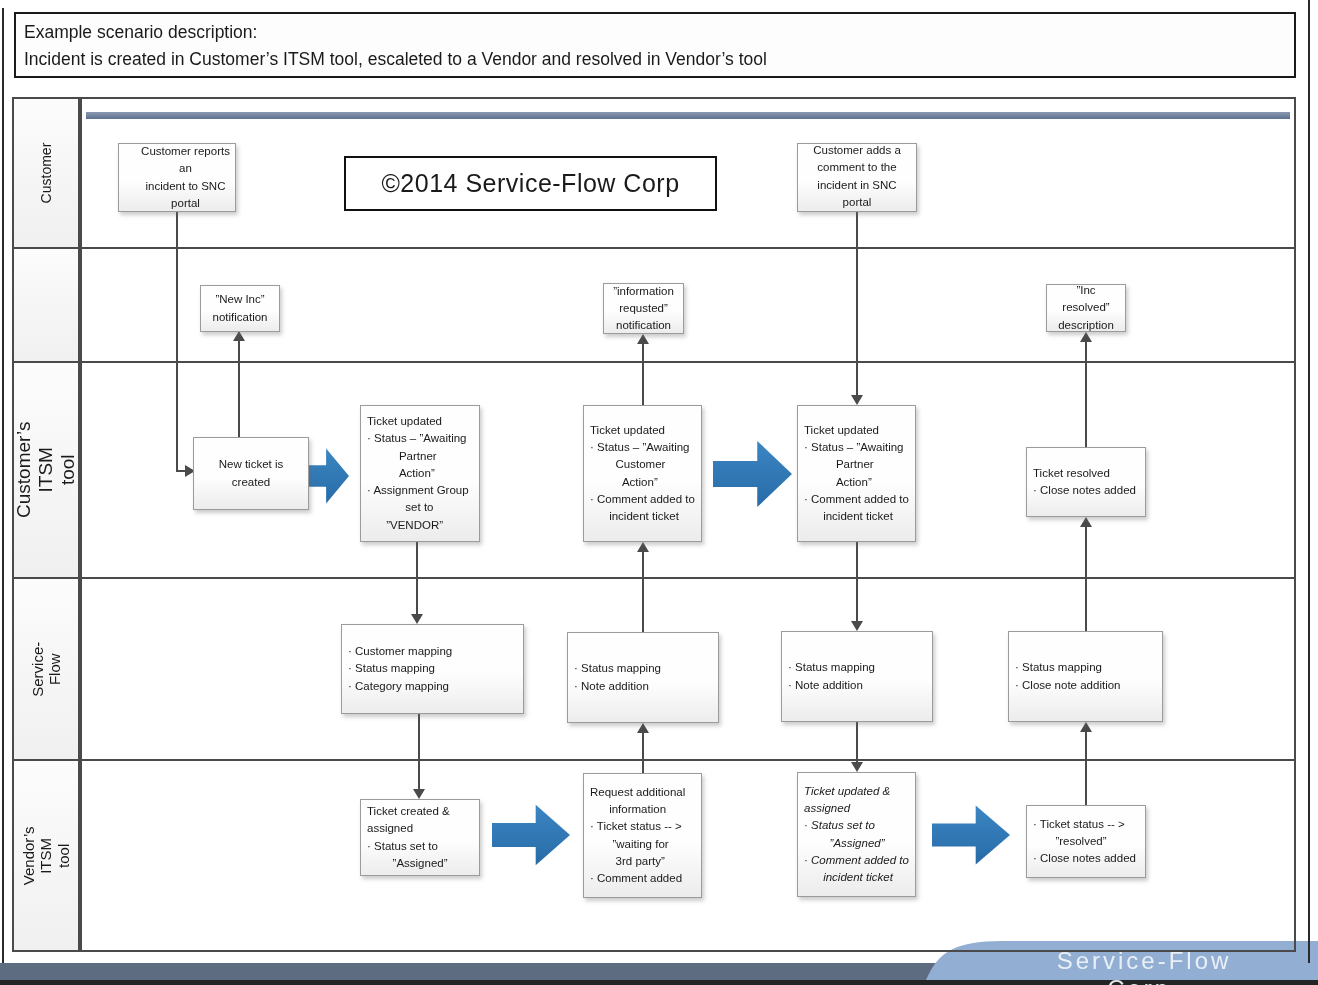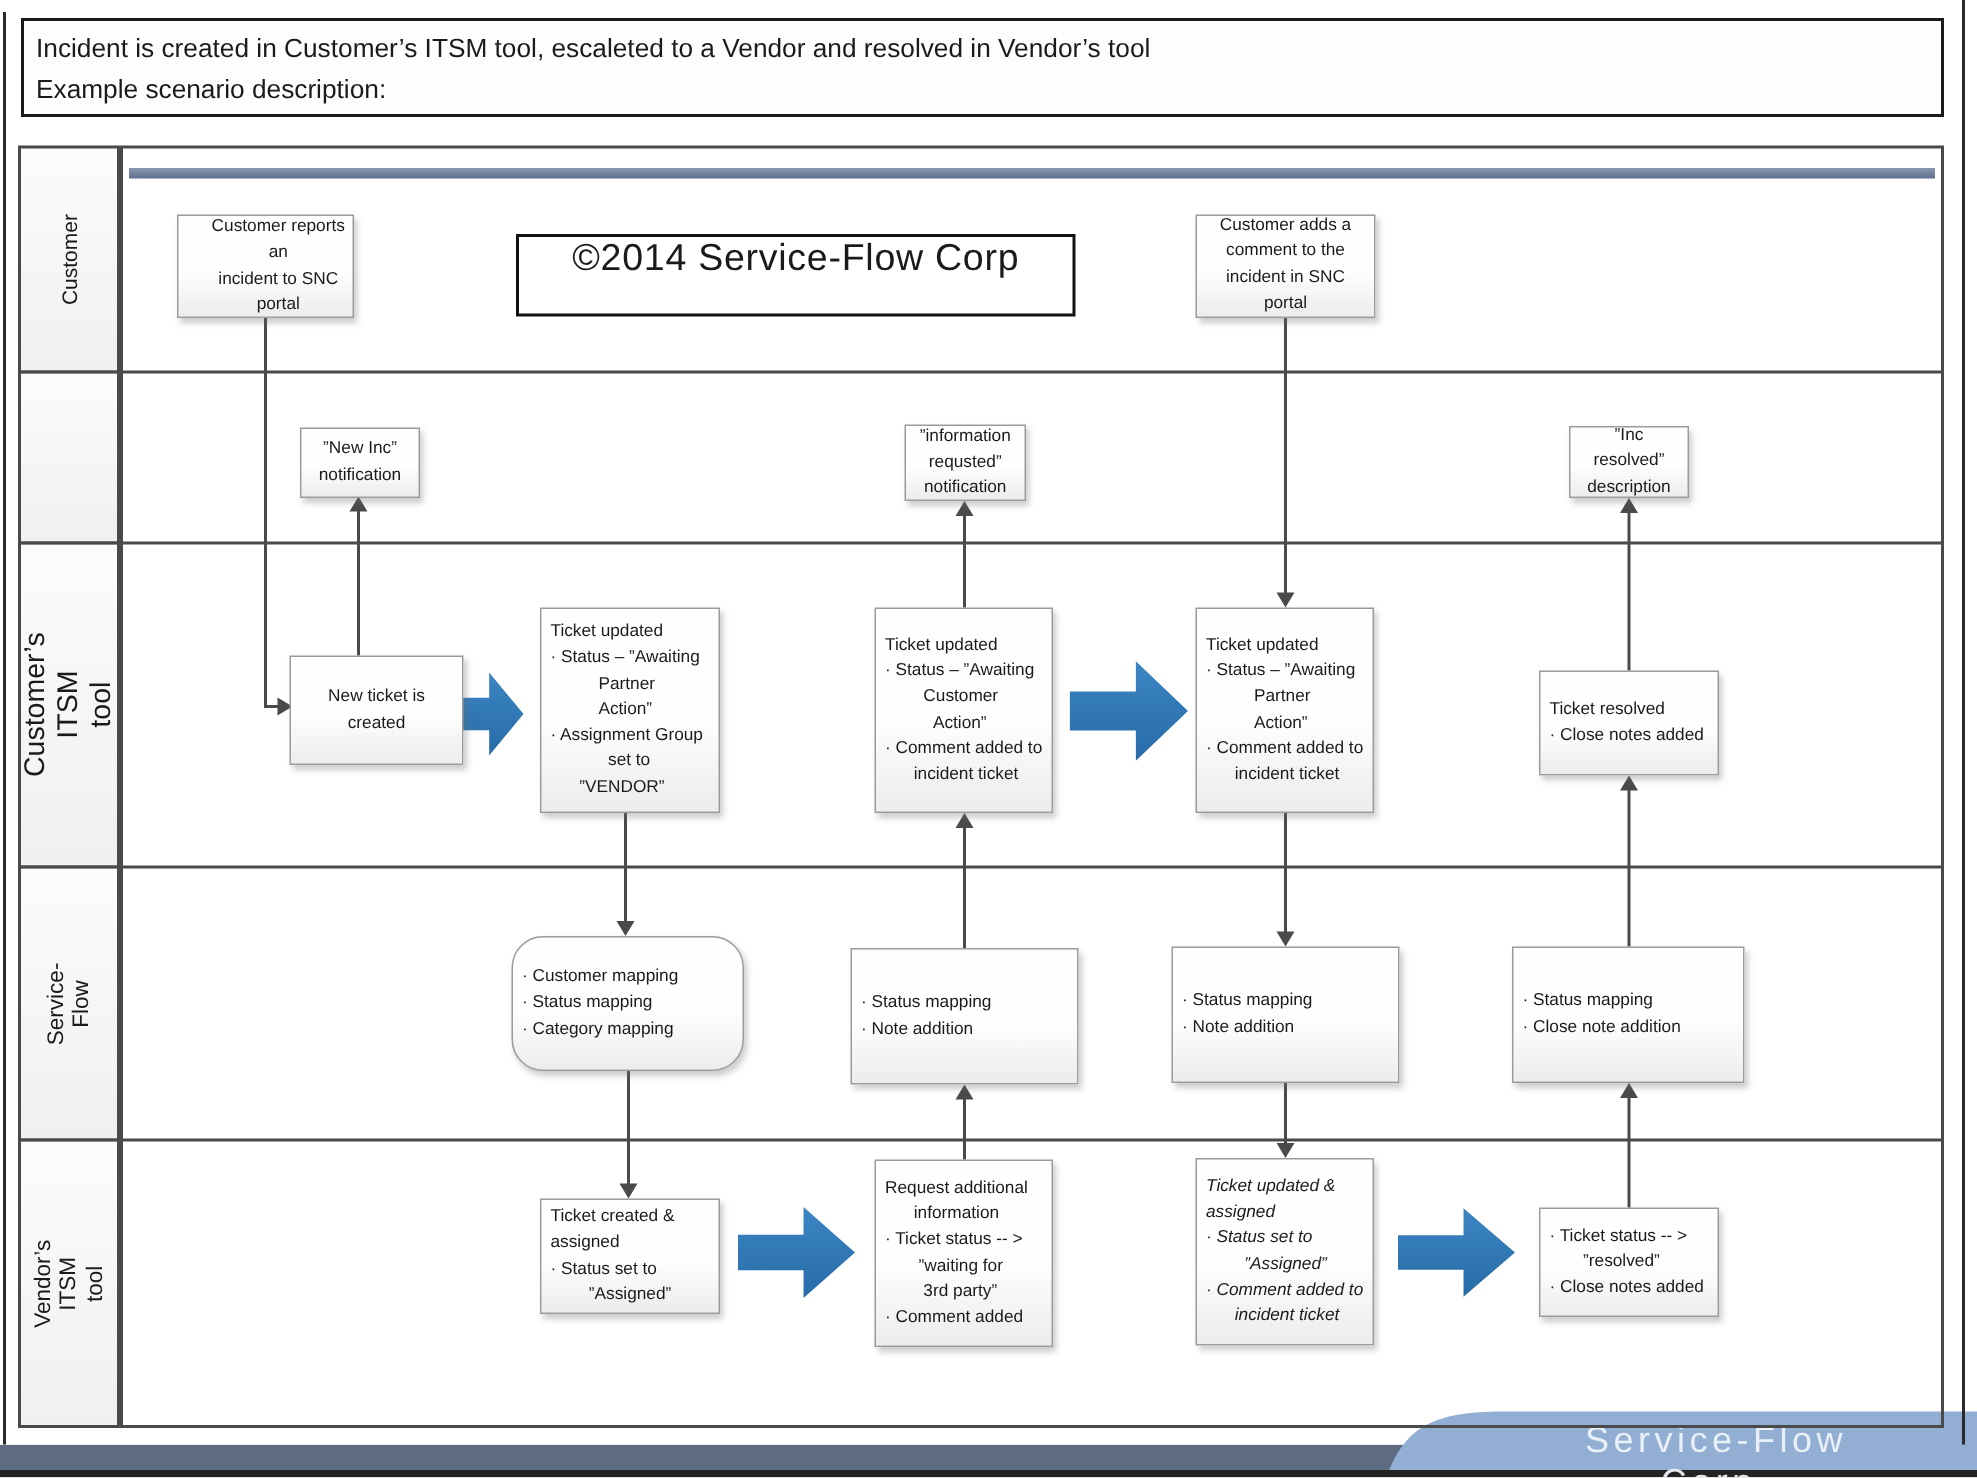--- a/index.html
+++ b/index.html
@@ -31,21 +31,21 @@
   
   .pbox{position:absolute;background:linear-gradient(180deg,#fefefe 55%,#ececed);
         border:1px solid #9b9b9b;box-shadow:2px 3px 4px rgba(110,110,110,.35);
         box-sizing:border-box;font-size:11.5px;line-height:1.5;display:flex;align-items:center;}
   .pbox .txt{width:100%;}
   .pbox.center{justify-content:center;}
   .pbox.center .txt{text-align:center;white-space:pre-line;}
   .pbox.left .txt{text-align:left;white-space:pre-wrap;padding:2px 2px 2px 6px;}
 
   .copyright-box{position:absolute;left:344px;top:156px;width:369px;height:51px;
-                 border:2px solid #111;background:#fff;display:flex;justify-content:center;
+                 border:2px solid #111;background:#fff;display:flex;align-items:center;justify-content:center;
                  font-size:25px;letter-spacing:.5px;}
 
   
   .vline{position:absolute;width:2px;background:var(--line);}
   .hline{position:absolute;height:2px;background:var(--line);}
   .ah-up{position:absolute;width:0;height:0;border-left:6px solid transparent;
          border-right:6px solid transparent;border-bottom:10px solid var(--line);}
   .ah-down{position:absolute;width:0;height:0;border-left:6px solid transparent;
          border-right:6px solid transparent;border-top:10px solid var(--line);}
   .ah-right{position:absolute;width:0;height:0;border-top:6px solid transparent;
@@ -74,22 +74,22 @@
   <svg class="swoosh" viewBox="0 0 418 44" preserveAspectRatio="none">
     <path d="M 26 44 C 38 16 55 5 102 5 L 418 5 L 418 44 Z" fill="#93aed3"></path>
   </svg>
   <div class="footer-black"></div>
   <div class="brand">Service-Flow Corp.</div>
 
   <div class="page-border" style="left:2px;top:8px;width:2px;height:955px;"></div>
   <div class="page-border" style="left:1308px;top:0;width:2px;height:963px;"></div>
 
   <div class="desc-box">
+    <div>Example scenario description:</div>
     <div>Incident is created in Customer’s ITSM tool, escaleted to a Vendor and resolved in Vendor’s tool</div>
-    <div>Example scenario description:</div>
   </div>
 
   <div class="content-frame"></div>
   <div class="lane-divider" style="top:247px;"></div>
   <div class="lane-divider" style="top:361px;"></div>
   <div class="lane-divider" style="top:577px;"></div>
   <div class="lane-divider" style="top:759px;"></div>
 
   <div class="label-cell" style="top:97px;height:152px;">
     <span style="font-size:14px;">Customer</span>
@@ -213,21 +213,21 @@
           Partner
           Action”
 · Comment added to
       incident ticket</div>
   </div>
   <div class="pbox left" style="left:1026px;top:447px;width:120px;height:70px;">
     <div class="txt">Ticket resolved
 · Close notes added</div>
   </div>
 
-  <div class="pbox left" style="left:341px;top:624px;width:155px;height:90px;border-radius:21px;">
+  <div class="pbox left" style="left:341px;top:624px;width:183px;height:90px;">
     <div class="txt">· Customer mapping
 · Status mapping
 · Category mapping</div>
   </div>
   <div class="pbox left" style="left:567px;top:632px;width:152px;height:91px;">
     <div class="txt">· Status mapping
 · Note addition</div>
   </div>
   <div class="pbox left" style="left:781px;top:631px;width:152px;height:91px;">
     <div class="txt">· Status mapping

